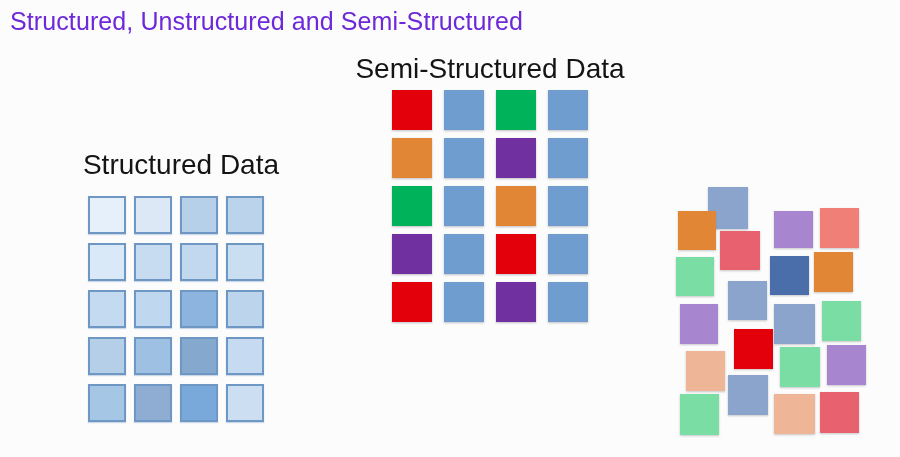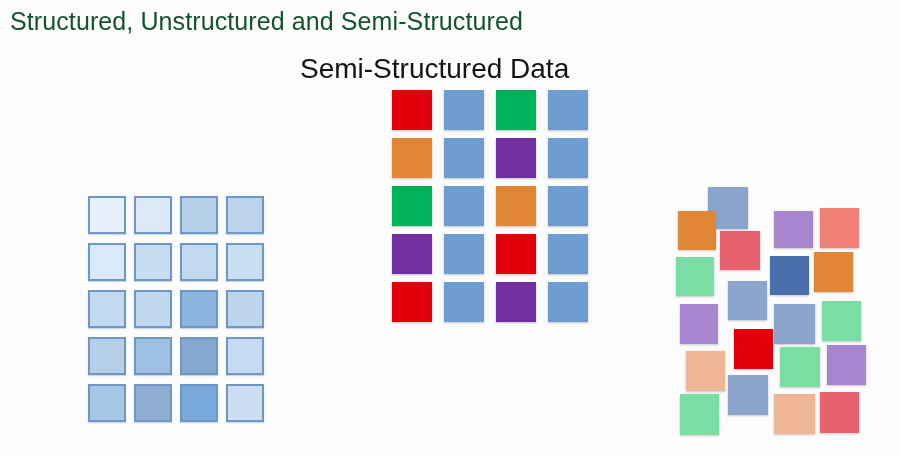--- a/index.html
+++ b/index.html
@@ -22,30 +22,31 @@
     height: 457px;
     background: #fcfcfc;
   }
   
   .slide-title {
     position: absolute;
     left: 10px;
     top: 6px;
     font-size: 25px;
     line-height: 30px;
-    color: #14532d;
+    color: #6d28d9;
     letter-spacing: 0.1px;
     white-space: nowrap;
   }
   .section-heading {
     position: absolute;
     font-size: 28px;
     line-height: 34px;
     color: #141414;
     white-space: nowrap;
+    text-align: center;
   }
   #heading-structured {
     left: 26px;
     top: 148px;
     width: 310px;
   }
   #heading-semi {
     left: 300px;
     top: 52px;
     width: 380px;
@@ -105,20 +106,21 @@
 </style>
 </head>
 <body>
 
 <div id="slide">
 
   <div class="slide-title">Structured, Unstructured and Semi-Structured</div>
 
   <div class="section-heading" id="heading-semi">Semi-Structured Data</div>
 
+  <div class="section-heading" id="heading-structured">Structured Data</div>
 
 
   <div id="structured-grid">
       <div class="sq" style="left: 0px; top: 0px; background: rgb(230, 240, 250); border-color: rgb(110, 151, 196);"></div>
       <div class="sq" style="left: 46px; top: 0px; background: rgb(220, 232, 246); border-color: rgb(110, 151, 196);"></div>
       <div class="sq" style="left: 92px; top: 0px; background: rgb(183, 208, 234); border-color: rgb(110, 151, 196);"></div>
       <div class="sq" style="left: 138px; top: 0px; background: rgb(188, 211, 236); border-color: rgb(110, 151, 196);"></div>
       <div class="sq" style="left: 0px; top: 47px; background: rgb(218, 233, 247); border-color: rgb(110, 151, 196);"></div>
       <div class="sq" style="left: 46px; top: 47px; background: rgb(199, 220, 241); border-color: rgb(110, 151, 196);"></div>
       <div class="sq" style="left: 92px; top: 47px; background: rgb(194, 216, 239); border-color: rgb(110, 151, 196);"></div>

